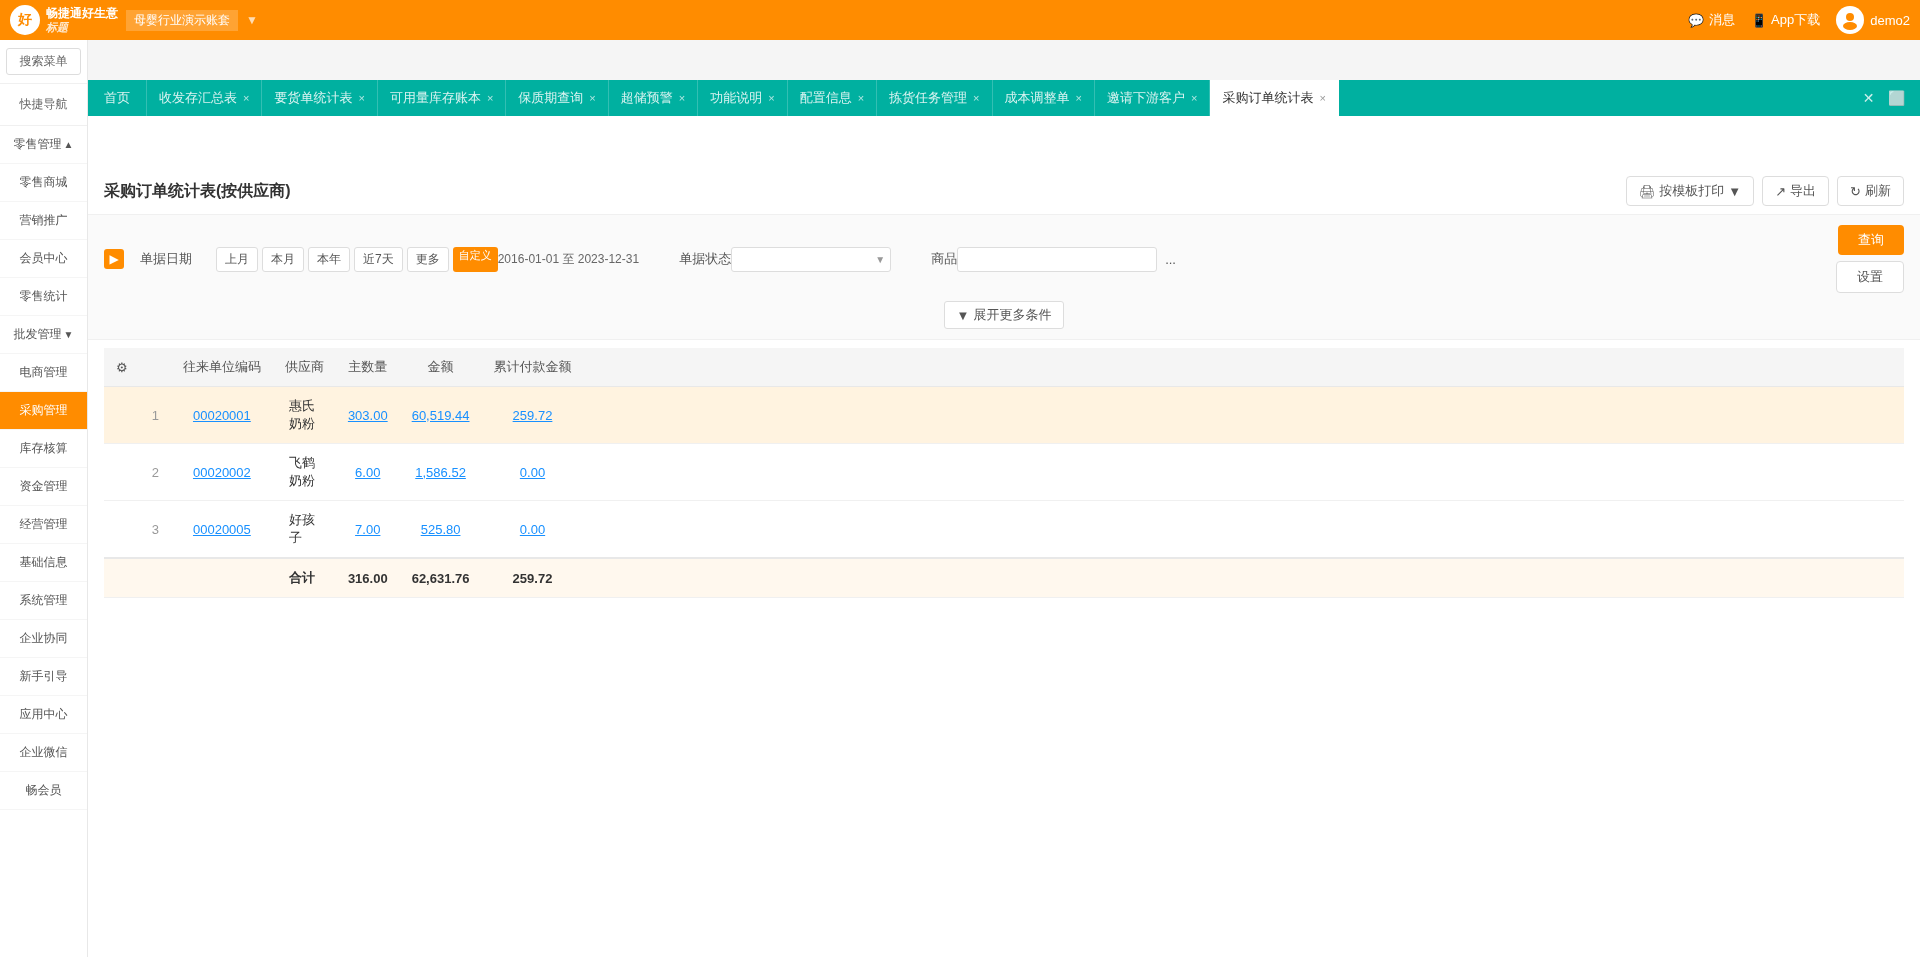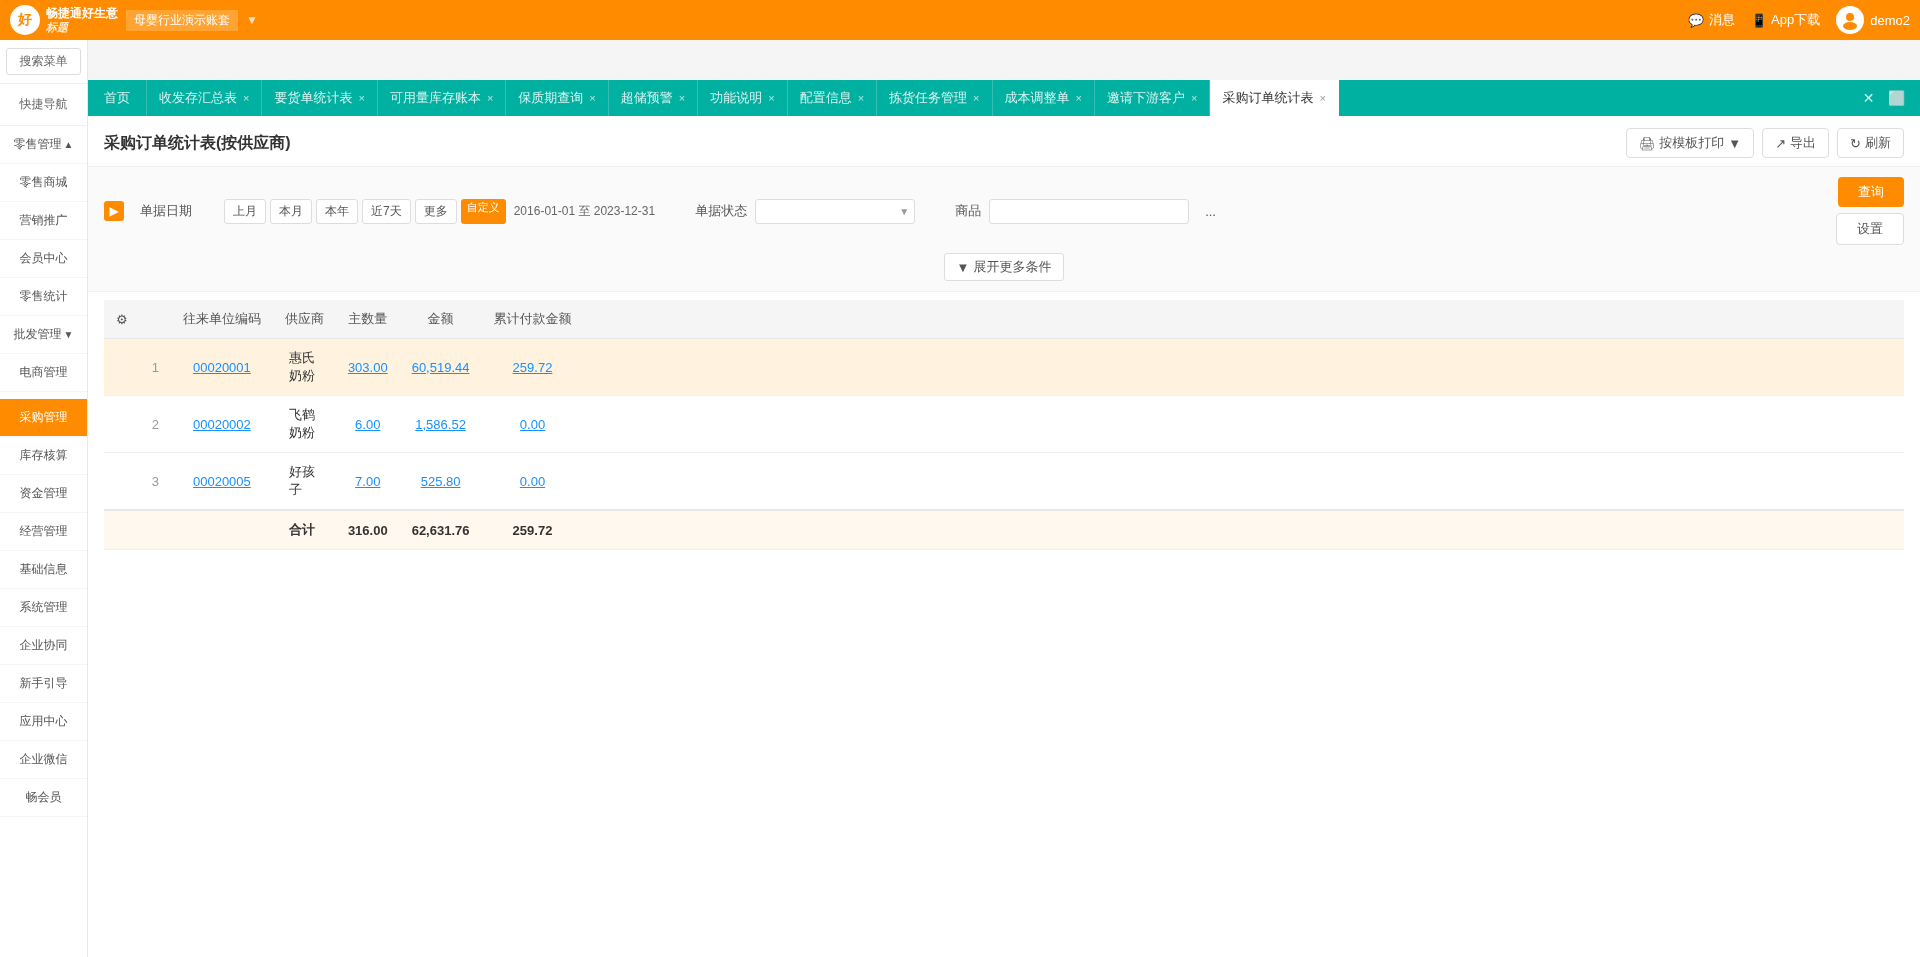--- a/index.html
+++ b/index.html
@@ -16,51 +16,51 @@
     .top-bar-right span { cursor: pointer; display: flex; align-items: center; gap: 4px; }
     .user-avatar { width: 28px; height: 28px; border-radius: 50%; background: #fff; display: flex; align-items: center; justify-content: center; color: #ff8c00; font-size: 12px; font-weight: bold; }
 
     
     .sidebar { position: fixed; left: 0; top: 40px; width: 88px; height: 917px; background: #fff; border-right: 1px solid #e8e8e8; display: flex; flex-direction: column; z-index: 100; }
     .sidebar-search { padding: 8px 6px; border-bottom: 1px solid #f0f0f0; }
     .sidebar-search-btn { width: 100%; background: none; border: 1px solid #ddd; border-radius: 3px; padding: 4px; font-size: 12px; color: #666; cursor: pointer; text-align: center; }
     .sidebar-nav { padding: 8px 6px; border-bottom: 1px solid #f0f0f0; }
     .sidebar-nav-btn { width: 100%; background: none; border: none; padding: 4px; font-size: 12px; color: #666; cursor: pointer; text-align: center; }
     .sidebar-item { padding: 10px 6px; text-align: center; font-size: 12px; color: #555; cursor: pointer; border-bottom: 1px solid #f5f5f5; }
-    .sidebar-item.active { background: #ff8c00; color: #fff; margin-top: 7px; }
+    .sidebar-item.active { background: #ff8c00; color: #fff; }
     .sidebar-item.has-arrow { display: flex; align-items: center; justify-content: center; gap: 2px; }
 
     
     .main-wrapper { margin-left: 88px; margin-top: 40px; display: flex; flex-direction: column; height: 917px; }
 
     
     .tab-bar { height: 36px; background: #00b0a0; display: flex; align-items: center; padding: 0; flex-shrink: 0; overflow: hidden; }
     .tab-item { height: 36px; display: flex; align-items: center; padding: 0 12px; font-size: 13px; color: rgba(255,255,255,0.85); cursor: pointer; white-space: nowrap; border-right: 1px solid rgba(255,255,255,0.2); gap: 6px; }
     .tab-item.active { background: #fff; color: #333; }
     .tab-item.home { padding: 8px 16px; }
     .tab-close { font-size: 11px; color: rgba(255,255,255,0.7); cursor: pointer; }
     .tab-item.active .tab-close { color: #999; }
     .tab-bar-actions { margin-left: auto; display: flex; align-items: center; gap: 2px; padding-right: 8px; }
     .tab-bar-action { color: rgba(255,255,255,0.8); cursor: pointer; padding: 4px 6px; font-size: 14px; }
 
     
     .content-area { flex: 1; background: #fff; overflow: hidden; display: flex; flex-direction: column; }
 
     
-    .page-header { padding: 12px 16px 8px; display: flex; align-items: center; justify-content: space-between; border-bottom: 1px solid #f0f0f0; }
+    .page-header { padding: 12px 16px 8px; display: flex; align-items: center; justify-content: space-between; border-bottom: 1px solid #f0f0f0; margin-top: 48px; }
     .page-title { font-size: 16px; font-weight: bold; color: #333; }
     .page-actions { display: flex; align-items: center; gap: 8px; }
     .btn-template { background: #fff; border: 1px solid #ddd; border-radius: 4px; padding: 5px 12px; font-size: 13px; color: #555; cursor: pointer; display: flex; align-items: center; gap: 4px; }
     .btn-export { background: #fff; border: 1px solid #ddd; border-radius: 4px; padding: 5px 12px; font-size: 13px; color: #555; cursor: pointer; display: flex; align-items: center; gap: 4px; }
     .btn-refresh { background: #fff; border: 1px solid #ddd; border-radius: 4px; padding: 5px 12px; font-size: 13px; color: #555; cursor: pointer; display: flex; align-items: center; gap: 4px; }
 
     
     .filter-area { padding: 10px 16px; background: #fafafa; border-bottom: 1px solid #f0f0f0; }
     .filter-row { display: flex; align-items: center; gap: 16px; flex-wrap: wrap; }
-    .filter-item { display: flex; align-items: center; gap: 8px; }
+    .filter-item { display: flex; align-items: center; }
     .filter-label { font-size: 13px; color: #555; white-space: nowrap; }
     .date-btns { display: flex; gap: 4px; padding-left: 24px; }
     .date-btn { padding: 3px 8px; border: 1px solid #ddd; border-radius: 3px; background: #fff; font-size: 12px; color: #555; cursor: pointer; }
     .date-range { font-size: 12px; color: #666; }
     .custom-badge { background: #ff8c00; color: #fff; font-size: 11px; padding: 1px 6px; border-radius: 3px; }
     .filter-select { border: 1px solid #ddd; border-radius: 3px; padding: 4px 24px 4px 8px; font-size: 13px; color: #555; background: #fff; cursor: pointer; appearance: none; min-width: 160px; }
     .filter-input { border: 1px solid #ddd; border-radius: 3px; padding: 4px 8px; font-size: 13px; color: #555; width: 200px; }
     .more-btn { display: flex; align-items: center; gap: 4px; color: #555; font-size: 13px; cursor: pointer; padding: 3px 8px; }
     .filter-more-row { display: flex; justify-content: center; margin-top: 8px; }
     .expand-btn { display: flex; align-items: center; gap: 4px; color: #555; font-size: 13px; cursor: pointer; padding: 4px 12px; border: 1px solid #ddd; border-radius: 3px; background: #fff; }

